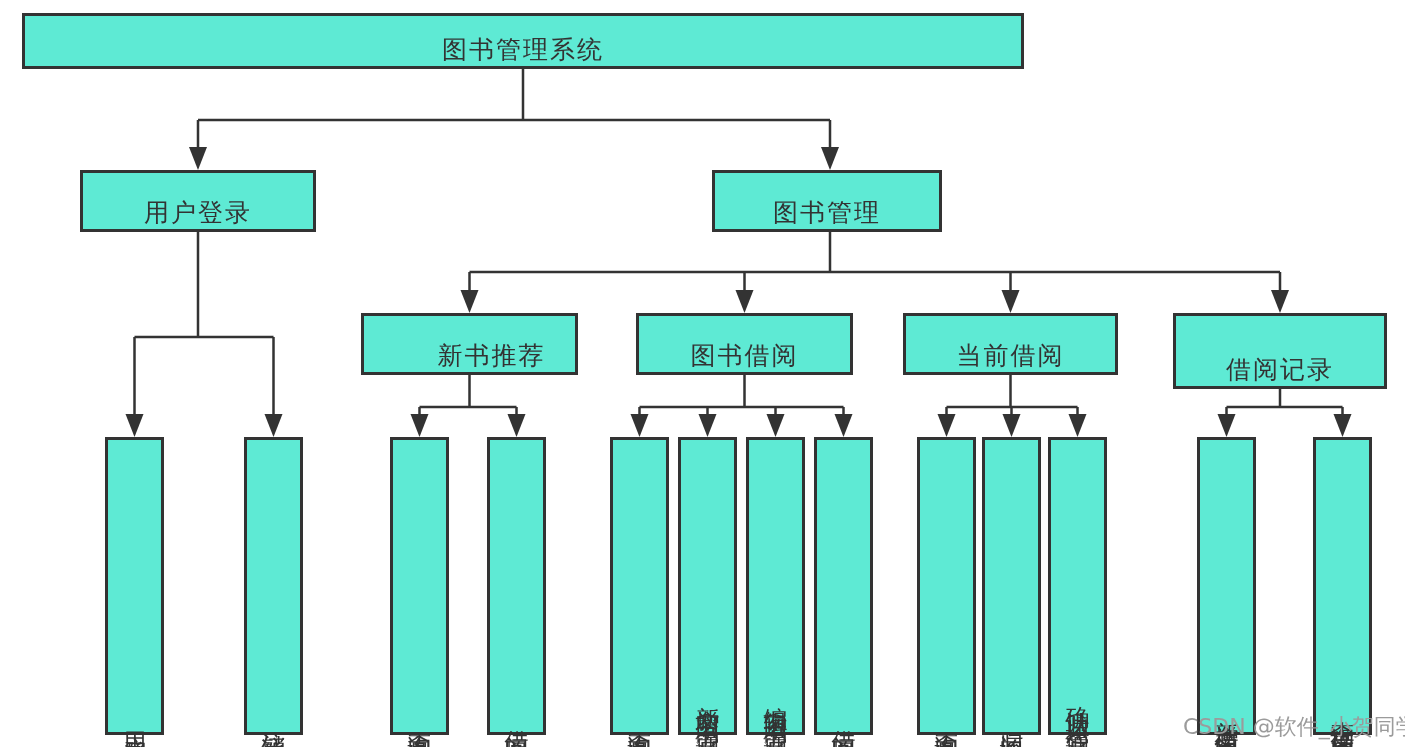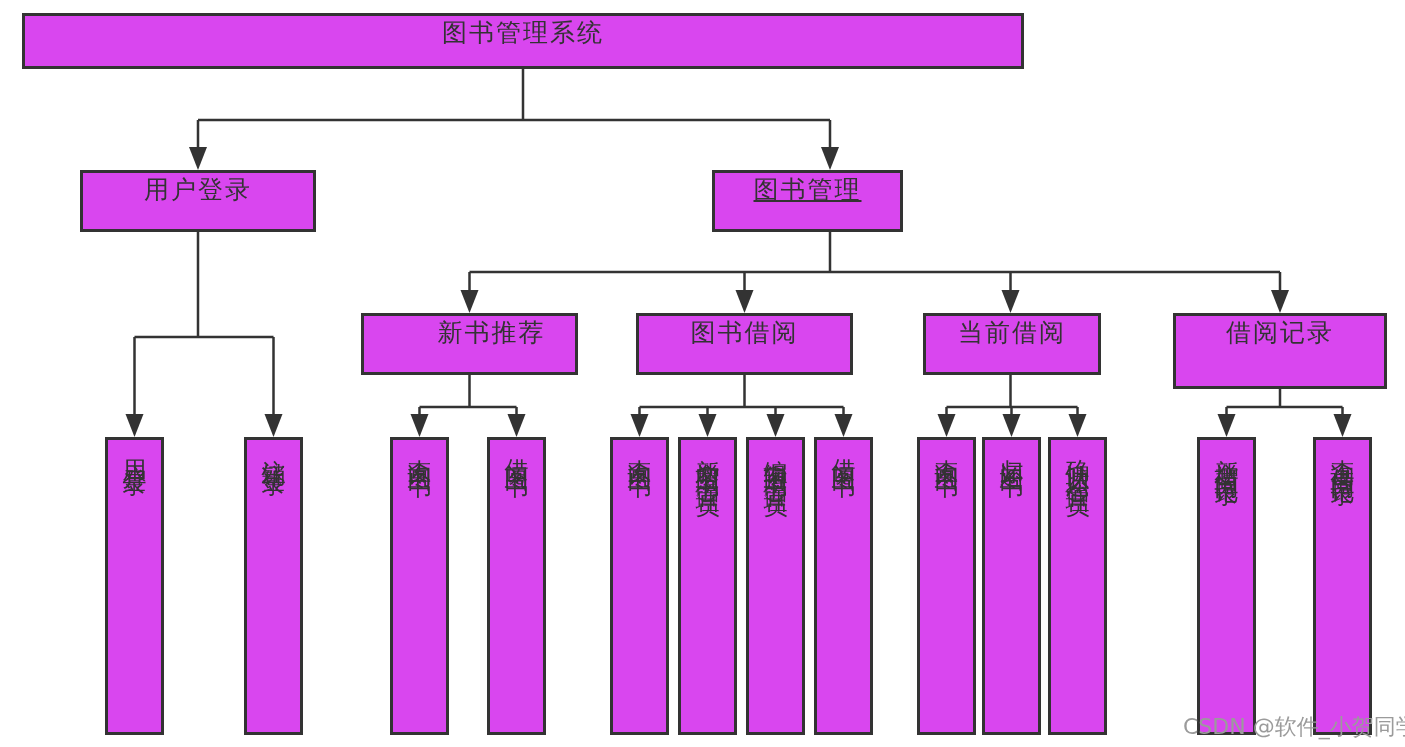--- a/index.html
+++ b/index.html
@@ -8,22 +8,22 @@
     width:1405px; height:747px; position:relative; overflow:hidden;
     font-family:"DejaVu Sans","Liberation Sans",sans-serif;
     color:#333333;
   }
   .stage { position:absolute; left:0; top:0; width:1405px; height:747px; }
   svg.connectors { position:absolute; left:0; top:0; width:1405px; height:747px; }
   svg.connectors path { stroke:#333333; stroke-width:2.5; fill:none; }
   svg.connectors polygon { fill:#333333; stroke:none; }
 
   .box {
-    position:absolute; background:#d946ef; border:3px solid #333333;
-    display:flex; align-items:flex-start; justify-content:center;
+    position:absolute; background:#5eead4; border:3px solid #333333;
+    display:flex; align-items:flex-end; justify-content:center;
   }
   .h-label { font-size:25px; letter-spacing:2px; white-space:nowrap; }
   .root .h-label { font-size:25px; }
   .leaf { border-width:3px; }
   .v-label {
     writing-mode:vertical-rl; text-orientation:mixed;
     font-size:24px; letter-spacing:5px; line-height:1;
     white-space:nowrap;
   }
   .watermark {
@@ -79,31 +79,31 @@
     </g>
   </svg>
 
   <div class="box root" style="left:22px; top:13px; width:1002px; height:56px;">
     <span class="h-label">图书管理系统</span>
   </div>
 
   <div class="box" style="left:80px; top:170px; width:236px; height:62px;">
     <span class="h-label">用户登录</span>
   </div>
-  <div class="box" style="left:712px; top:170px; width:191px; height:62px;text-decoration:underline;">
+  <div class="box" style="left:712px; top:170px; width:230px; height:62px;">
     <span class="h-label">图书管理</span>
   </div>
 
   <div class="box" style="left:361px; top:313px; width:217px; height:62px;padding-left:44px;">
     <span class="h-label">新书推荐</span>
   </div>
   <div class="box" style="left:636px; top:313px; width:217px; height:62px;font-family:Liberation Mono, monospace;">
     <span class="h-label">图书借阅</span>
   </div>
-  <div class="box" style="left:903px; top:313px; width:178px; height:62px;margin-left:20px;">
+  <div class="box" style="left:903px; top:313px; width:215px; height:62px;">
     <span class="h-label">当前借阅</span>
   </div>
   <div class="box" style="left:1173px; top:313px; width:214px; height:76px;">
     <span class="h-label">借阅记录</span>
   </div>
 
   <div class="box leaf" style="left:105px; top:437px; width:59px; height:298px;">
     <span class="v-label">用户登录</span>
   </div>
   <div class="box leaf" style="left:244px; top:437px; width:59px; height:298px;">

